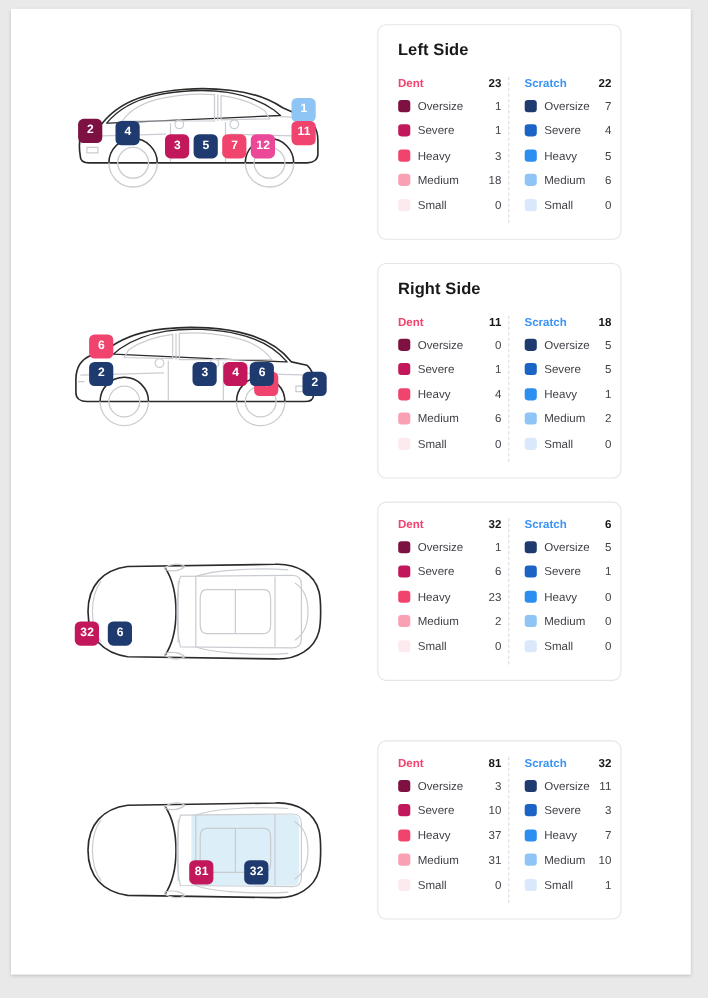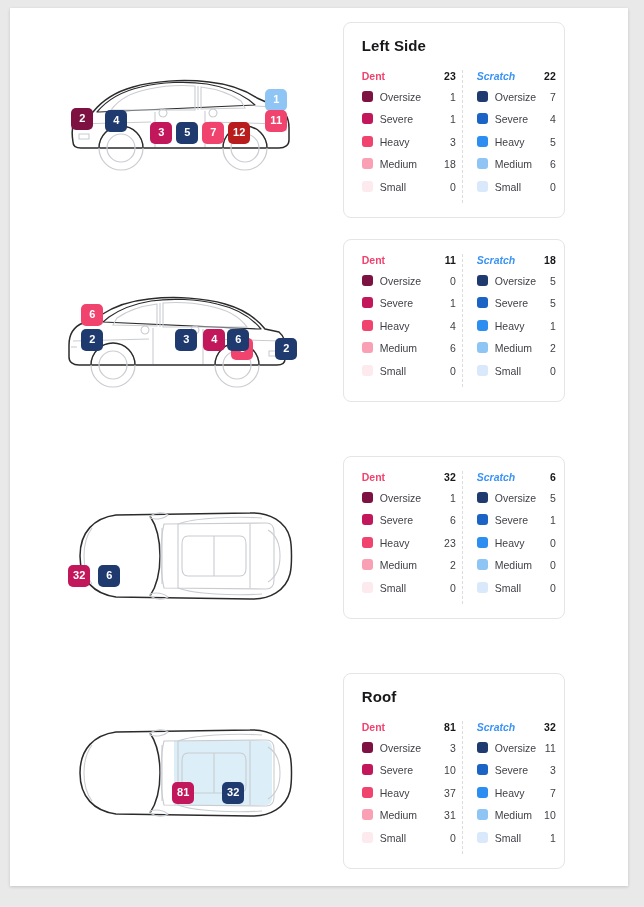--- a/index.html
+++ b/index.html
@@ -97,21 +97,21 @@
   .col-head .label {
     font-size: 10.5px;
     font-weight: bold;
   }
   .col-head .total {
     font-size: 10.5px;
     font-weight: bold;
     color: #18181b;
   }
   .dent-label { color: #f0436e; }
-  .scratch-label { color: #3b93f2; font-style: italic; }
+  .scratch-label { color: #3b93f2; }
   .stat-row {
     display: flex;
     align-items: flex-start;
     height: 22.4px;
   }
   .swatch {
     width: 11px; height: 11px;
     border-radius: 3px;
     flex: none;
   }
@@ -170,21 +170,21 @@
     <g fill="none" stroke="#2b2b2b" stroke-width="1.4">
       <path d="M40,80 a22,22 0 0 1 44,0"></path>
       <path d="M164,80 a22,22 0 0 1 44,0"></path>
     </g>
   </svg>
             <div class="badge" style="left: 12px; top: 40px; background: rgb(125, 18, 66);">2</div>
             <div class="badge" style="left: 46px; top: 42px; background: rgb(30, 58, 110);">4</div>
             <div class="badge" style="left: 91px; top: 54px; background: rgb(194, 24, 91);">3</div>
             <div class="badge" style="left: 117px; top: 54px; background: rgb(30, 58, 110);">5</div>
             <div class="badge" style="left: 143px; top: 54px; background: rgb(240, 67, 110);">7</div>
-            <div class="badge" style="left: 169px; top: 54px; background: #b91c1c;">12</div>
+            <div class="badge" style="left: 169px; top: 54px; background: #ec4899;">12</div>
             <div class="badge" style="left: 206px; top: 21px; background: rgb(142, 197, 245);">1</div>
             <div class="badge" style="left: 206px; top: 42px; background: rgb(240, 67, 110);">11</div>
           </div>
         </div>
         <div class="panel-col">
           <div class="panel">
             <div class="panel-title">Left Side</div>
             <div class="cols">
               <div class="col dent">
                 <div class="col-head">
@@ -294,20 +294,21 @@
             <div class="badge" style="left: 22px; top: 44px; background: rgb(30, 58, 110);">2</div>
             <div class="badge" style="left: 116px; top: 44px; background: rgb(30, 58, 110);">3</div>
             <div class="badge" style="left: 144px; top: 44px; background: rgb(194, 24, 91);">4</div>
             <div class="badge behind" style="left: 172px; top: 53px; background: rgb(240, 67, 110);">6</div>
             <div class="badge front" style="left: 168px; top: 44px; background: rgb(30, 58, 110);">6</div>
             <div class="badge" style="left: 216px; top: 53px; background: rgb(30, 58, 110);">2</div>
           </div>
         </div>
         <div class="panel-col">
           <div class="panel">
+            <div class="panel-title">Right Side</div>
             <div class="cols">
               <div class="col dent">
                 <div class="col-head">
                   <span class="label dent-label">Dent</span>
                   <span class="total">11</span>
                 </div>
                 <div class="stat-row">
                   <span class="swatch" style="background: rgb(125, 18, 66);"></span>
                   <span class="stat-name">Oversize</span>
                   <span class="stat-val">0</span>
@@ -504,21 +505,20 @@
       <path d="M96,14 C102,10 110,10 114,13 C110,17 102,18 96,16 Z"></path>
       <path d="M96,94 C102,98 110,98 114,95 C110,91 102,90 96,92 Z"></path>
     </g>
   </svg>
             <div class="badge" style="left: 118px; top: 63px; background: rgb(194, 24, 91);">81</div>
             <div class="badge" style="left: 168px; top: 63px; background: rgb(30, 58, 110);">32</div>
           </div>
         </div>
         <div class="panel-col">
           <div class="panel">
-            <div class="panel-title">Roof</div>
             <div class="cols">
               <div class="col dent">
                 <div class="col-head">
                   <span class="label dent-label">Dent</span>
                   <span class="total">81</span>
                 </div>
                 <div class="stat-row">
                   <span class="swatch" style="background: rgb(125, 18, 66);"></span>
                   <span class="stat-name">Oversize</span>
                   <span class="stat-val">3</span>

